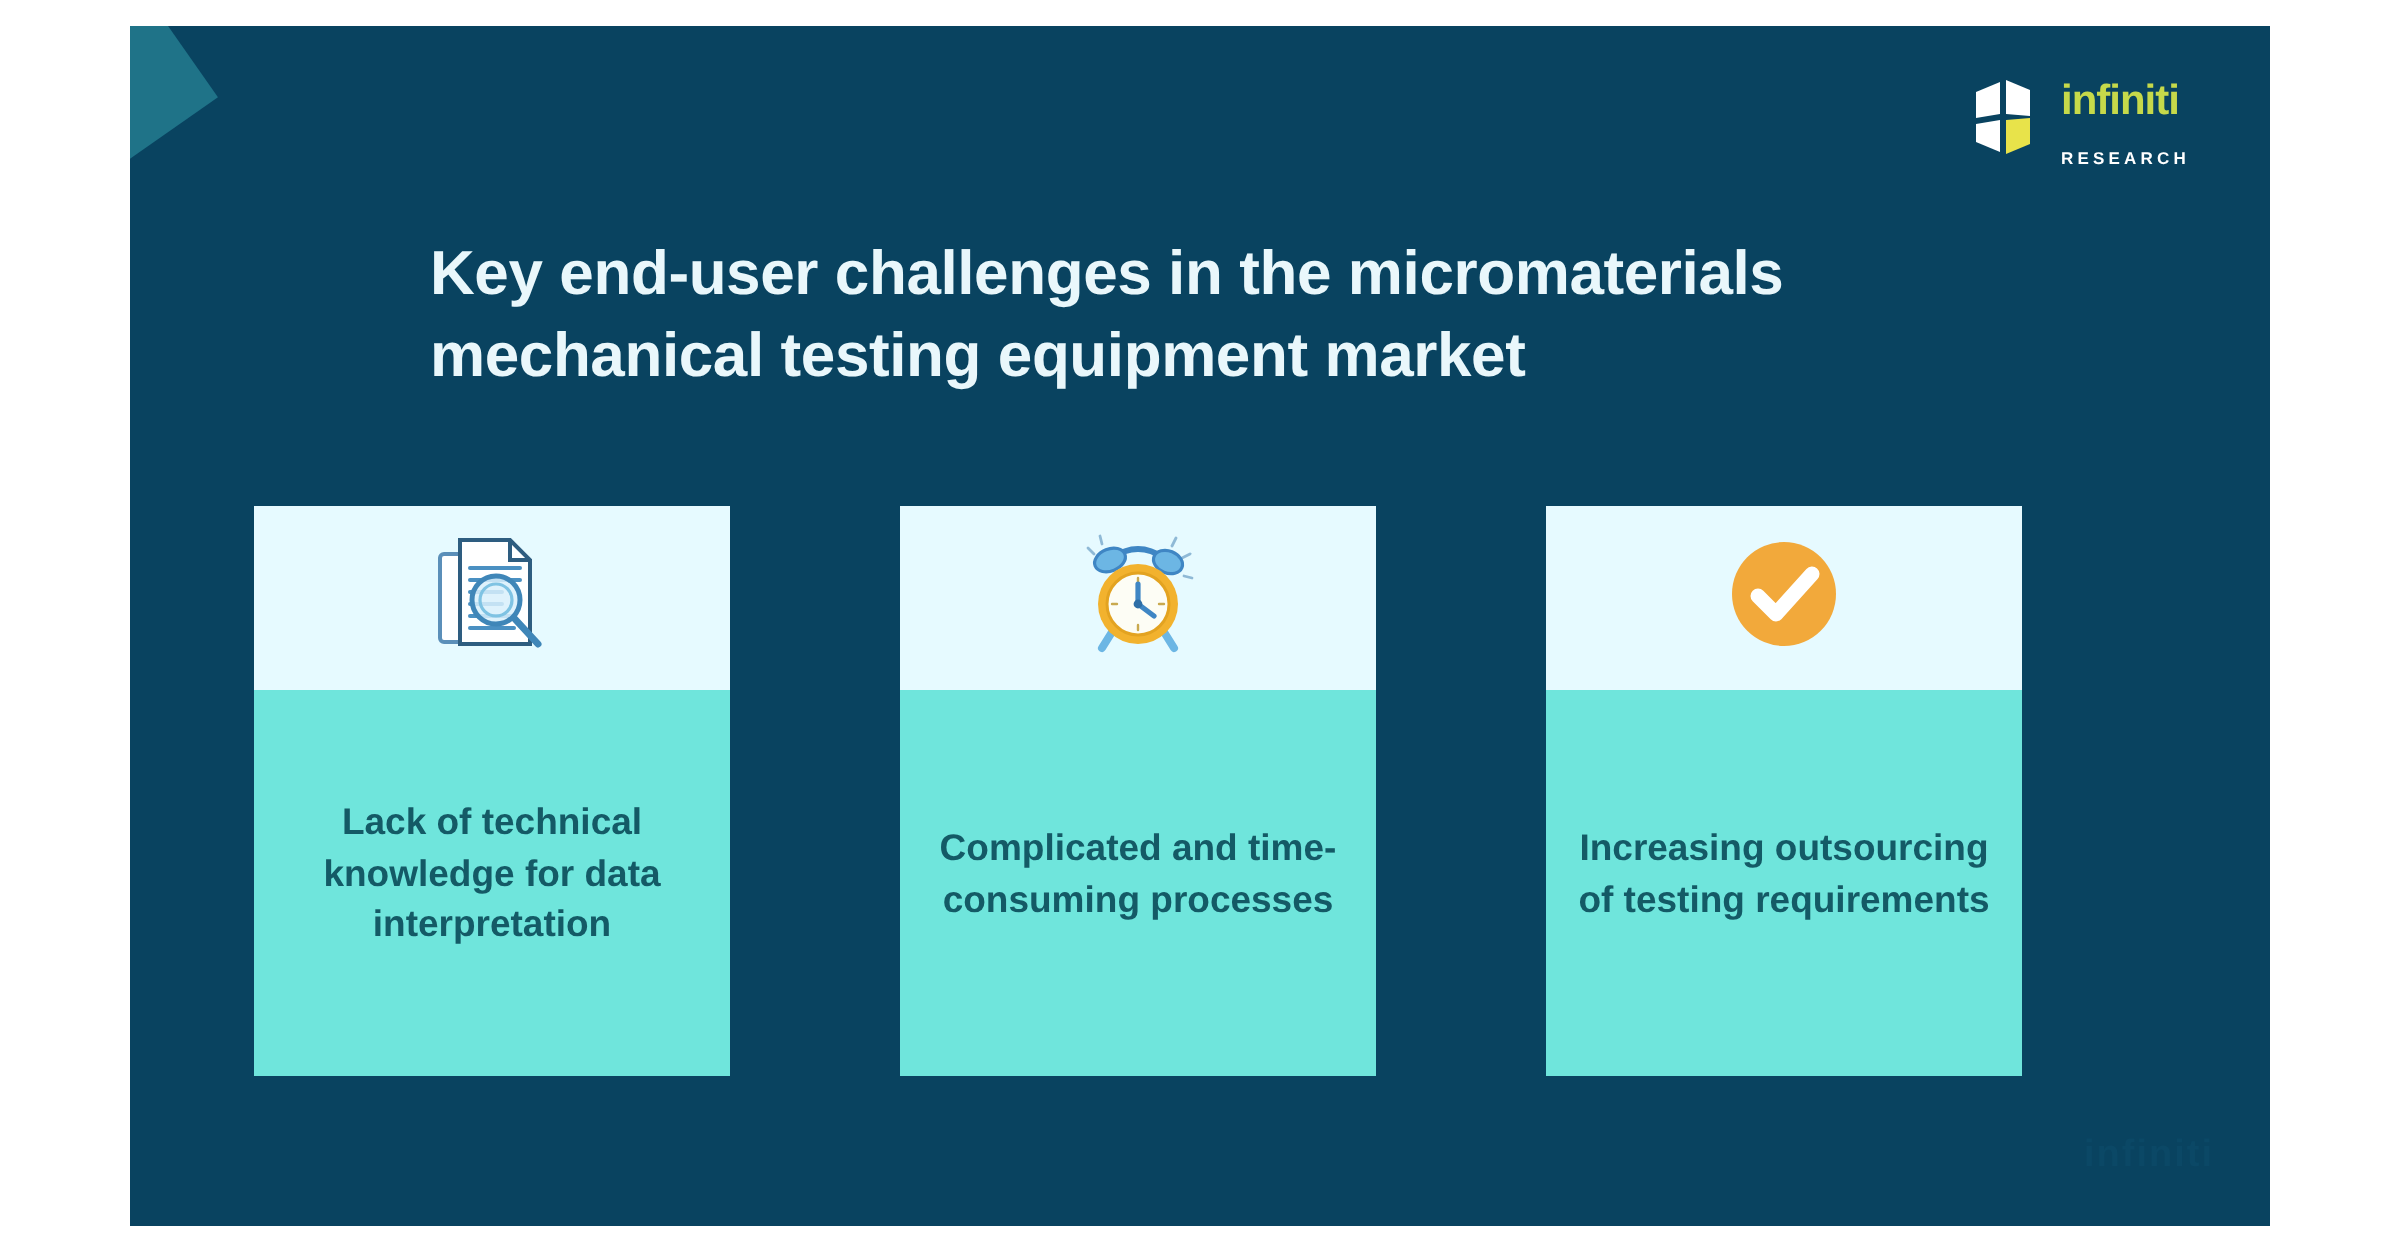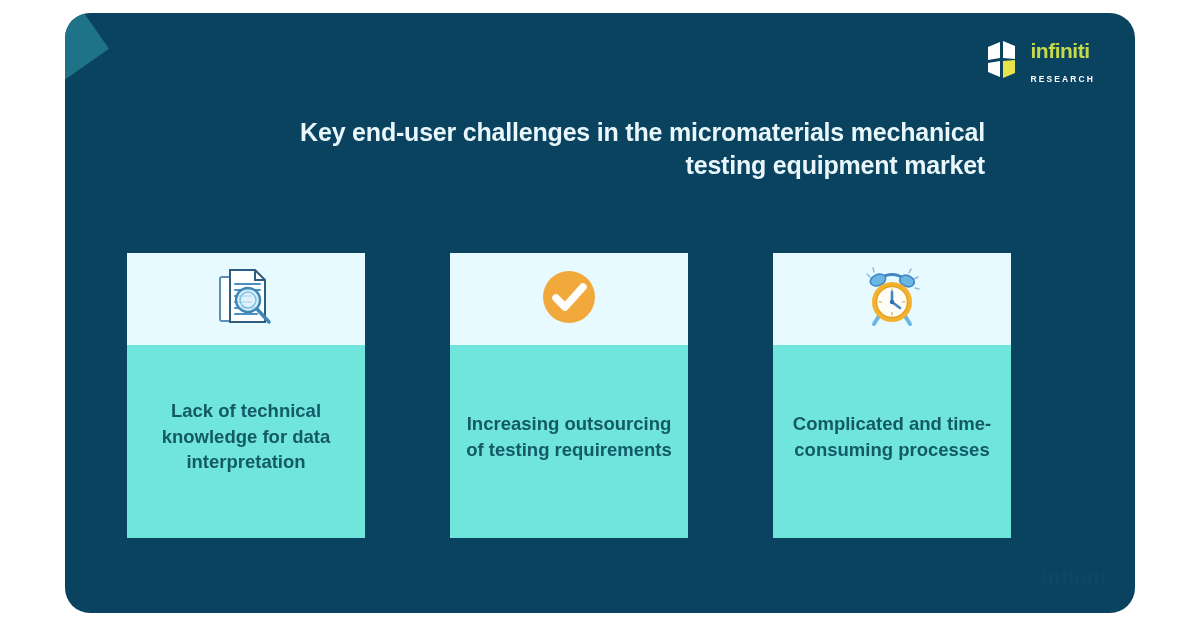--- a/index.html
+++ b/index.html
@@ -15,21 +15,20 @@
   }
 
   #slide {
     position: absolute;
     left: 65px;
     top: 13px;
     width: 1070px;
     height: 600px;
     background: #094360;
     overflow: hidden;
-    border-radius: 25px;
   }
 
   
   .deco-layer {
     position: absolute;
     left: 0;
     top: 0;
     width: 420px;
     height: 320px;
     overflow: hidden;
@@ -74,23 +73,23 @@
     letter-spacing: 2.1px;
     margin-top: 14px;
   }
 
   
   #title {
     position: absolute;
     left: 150px;
     top: 103px;
     width: 770px;
-    text-align: right;
+    text-align: left;
     color: #e9f7fb;
-    font-size: 25px;
+    font-size: 31px;
     font-weight: bold;
     line-height: 1.33;
     letter-spacing: -0.2px;
   }
 
   
   #cards {
     position: absolute;
     left: 62px;
     top: 240px;
@@ -188,34 +187,20 @@
               <line x1="18" y1="47" x2="40" y2="47"></line>
             </g>
             <circle cx="31" cy="33" r="12" fill="#d8f0fb" fill-opacity="0.85" stroke="#3f86b8" stroke-width="2.5"></circle>
             <circle cx="31" cy="33" r="8" fill="none" stroke="#7fc3e3" stroke-width="1.6"></circle>
             <line x1="40" y1="42" x2="52" y2="55" stroke="#3f86b8" stroke-width="3.5" stroke-linecap="round"></line>
           </svg>
         </span>
       </div>
       <div class="card-body">
         <div class="card-label">Lack of technical knowledge for data interpretation</div>
-      </div>
-    </div>
-
-    <div class="card">
-      <div class="card-icon">
-        <span>
-          <svg width="58" height="58" viewBox="0 0 58 58">
-            <circle cx="29" cy="29" r="26" fill="#f2a93b"></circle>
-            <path d="M16 30 l9 9 l18 -20" fill="none" stroke="#ffffff" stroke-width="7.5" stroke-linecap="round" stroke-linejoin="round"></path>
-          </svg>
-        </span>
-      </div>
-      <div class="card-body">
-        <div class="card-label">Increasing outsourcing of testing requirements</div>
       </div>
     </div>
 
     <div class="card">
       <div class="card-icon">
         <span>
           <svg width="60" height="60" viewBox="0 0 60 60">
             <g stroke="#8fb9d6" stroke-width="1.4" stroke-linecap="round">
               <line x1="8" y1="10" x2="5" y2="7"></line>
               <line x1="12" y1="5" x2="11" y2="1"></line>
@@ -240,17 +225,31 @@
             <line x1="30" y1="35" x2="38" y2="41" stroke="#3f86c4" stroke-width="2.6" stroke-linecap="round"></line>
             <circle cx="30" cy="35" r="2.2" fill="#2e6ea6"></circle>
           </svg>
         </span>
       </div>
       <div class="card-body">
         <div class="card-label">Complicated and time-consuming processes</div>
       </div>
     </div>
 
+    <div class="card">
+      <div class="card-icon">
+        <span>
+          <svg width="58" height="58" viewBox="0 0 58 58">
+            <circle cx="29" cy="29" r="26" fill="#f2a93b"></circle>
+            <path d="M16 30 l9 9 l18 -20" fill="none" stroke="#ffffff" stroke-width="7.5" stroke-linecap="round" stroke-linejoin="round"></path>
+          </svg>
+        </span>
+      </div>
+      <div class="card-body">
+        <div class="card-label">Increasing outsourcing of testing requirements</div>
+      </div>
+    </div>
+
   </div>
 
   <div id="watermark">infiniti</div>
 
 </div>
 
 </body></html>

